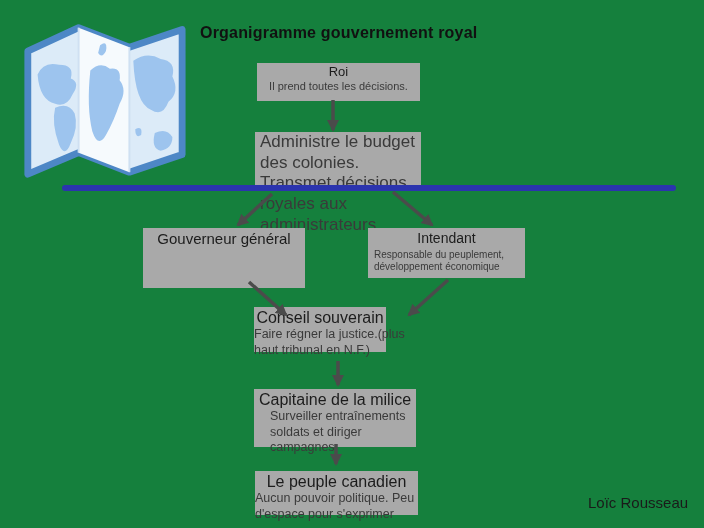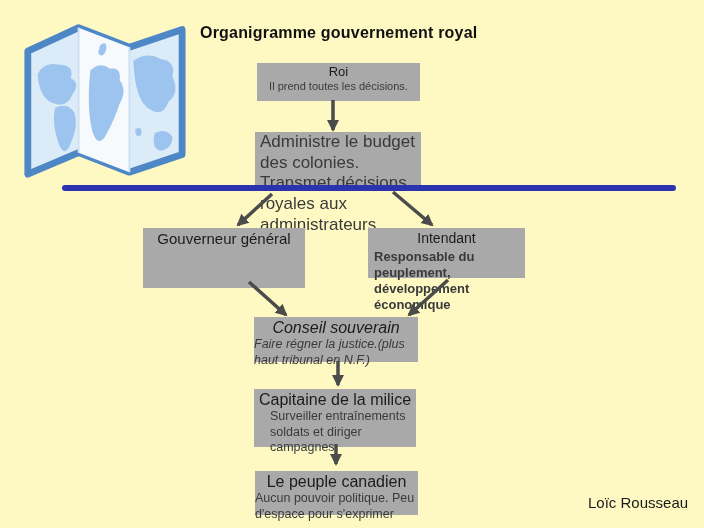--- a/index.html
+++ b/index.html
@@ -1,17 +1,17 @@
 <!DOCTYPE html>
 <html><head>
 <meta charset="utf-8">
 <style>
   html,body{margin:0;padding:0;background:#ffffff;}
   #canvas{
-    position:relative;width:704px;height:528px;background:#fef9c3;overflow:hidden;
+    position:relative;width:704px;height:528px;background:#15803d;overflow:hidden;
     font-family:"Liberation Sans","DejaVu Sans",sans-serif;
   }
   
   #page-title{
     position:absolute;left:200px;top:24px;font-size:16px;font-weight:bold;color:#111;
     letter-spacing:.2px;
   }
   #author-signature{
     position:absolute;left:588px;top:494px;font-size:15px;color:#1a1a1a;
   }
@@ -30,22 +30,22 @@
   #node-roi .t{font-size:13px;}
   #node-roi .d{font-size:11px;text-align:center;}
   #node-ministre{left:255px;top:132px;width:166px;height:58px;}
   #node-ministre .t{font-size:13px;}
   #node-ministre .d{font-size:17px;padding-left:5px;width:160px;}
   #node-gouverneur{left:143px;top:228px;width:162px;height:60px;}
   #node-gouverneur .t{font-size:15px;}
   #node-gouverneur .d{font-size:11px;padding-left:16px;width:145px;}
   #node-intendant{left:368px;top:228px;width:157px;height:50px;}
   #node-intendant .t{font-size:14px;}
-  #node-intendant .d{font-size:13px;padding-left:6px;padding-top:3px;width:152px;font-weight:bold;}
-  #node-conseil{left:254px;top:317px;width:164px;height:45px;font-style:italic;}
+  #node-intendant .d{font-size:10px;padding-left:6px;padding-top:3px;width:152px;}
+  #node-conseil{left:254px;top:307px;width:132px;height:45px;}
   #node-conseil .t{font-size:16px;}
   #node-conseil .d{font-size:12.5px;width:176px;}
   #node-capitaine{left:254px;top:389px;width:162px;height:58px;}
   #node-capitaine .t{font-size:16px;}
   #node-capitaine .d{font-size:12.5px;padding-left:16px;width:155px;}
   #node-peuple{left:255px;top:471px;width:163px;height:44px;}
   #node-peuple .t{font-size:16px;}
   #node-peuple .d{font-size:12.5px;width:180px;}
   
   #arrows{position:absolute;left:0;top:0;z-index:5;pointer-events:none;}

